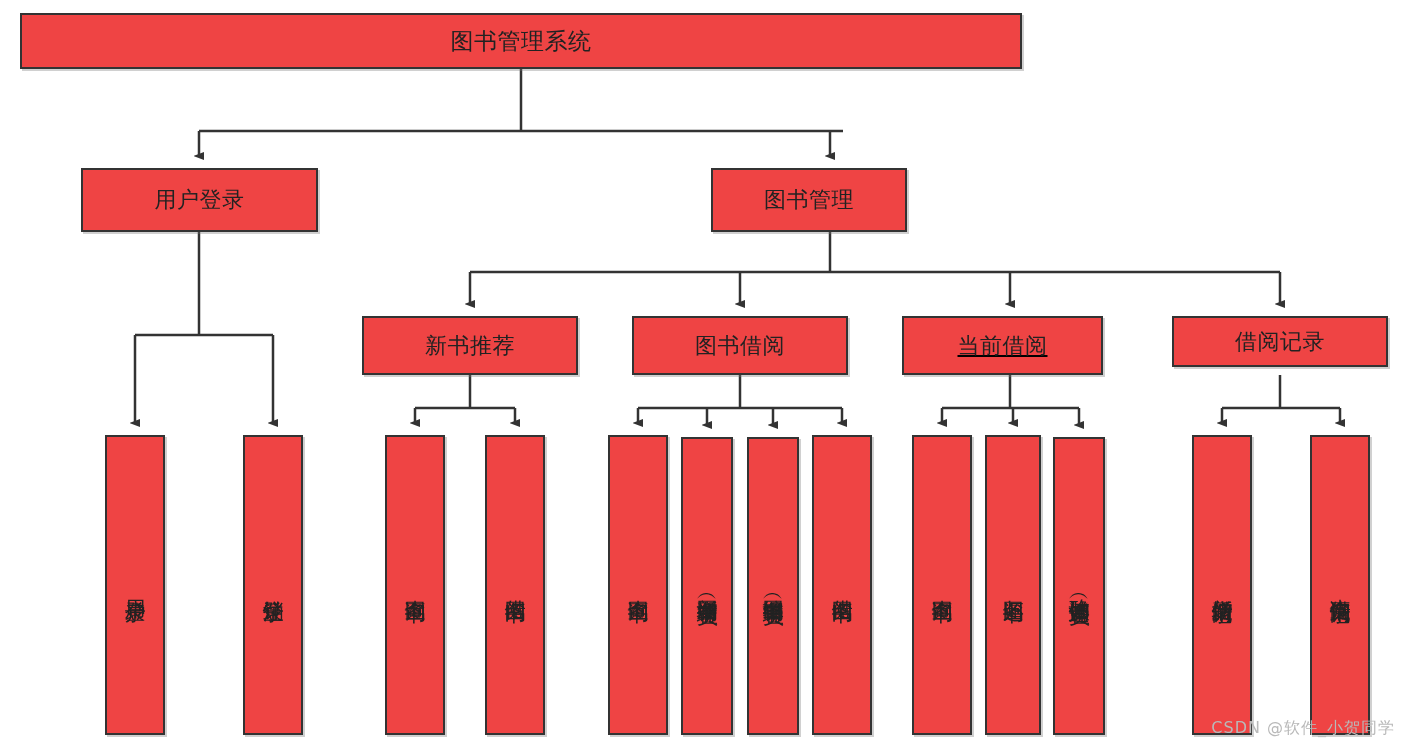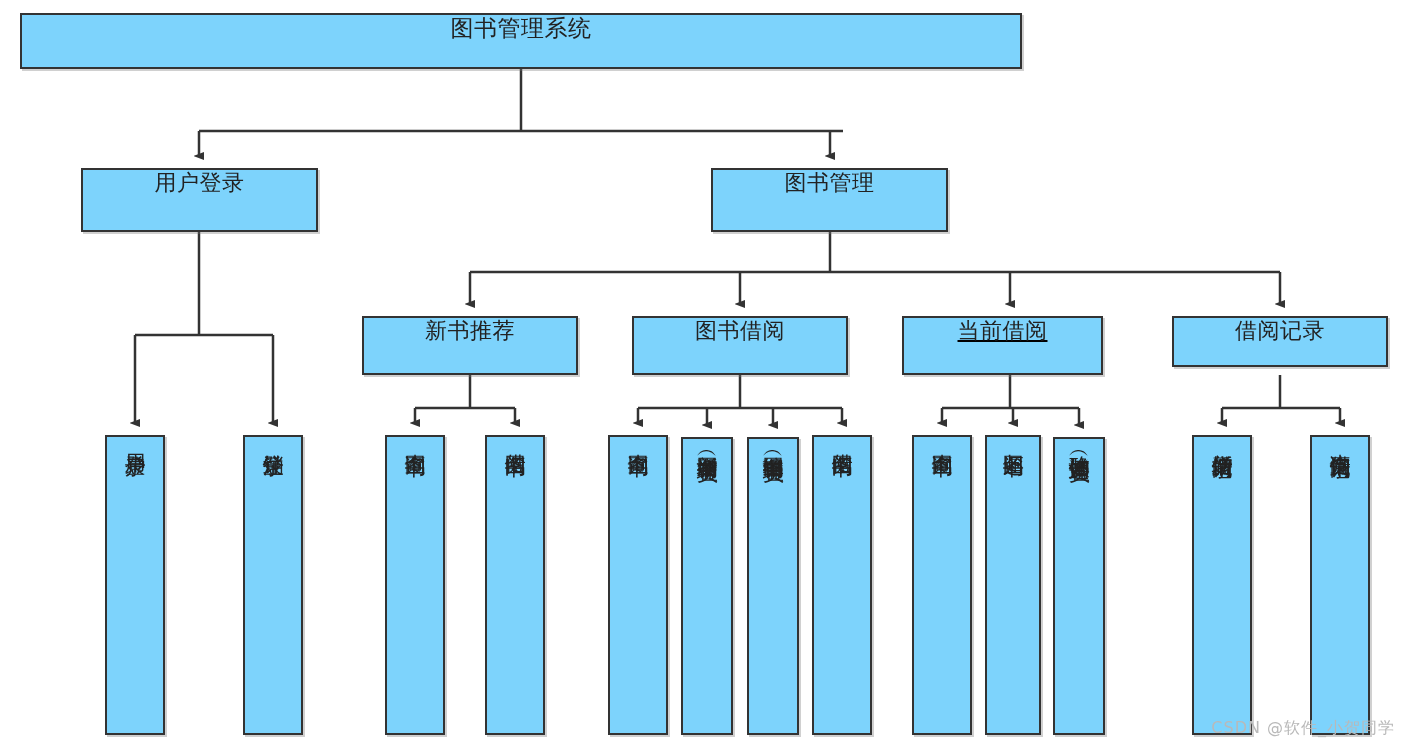--- a/index.html
+++ b/index.html
@@ -22,23 +22,23 @@
     left: 0;
     top: 0;
     width: 1405px;
     height: 747px;
     pointer-events: none;
   }
   .node {
     position: absolute;
     box-sizing: border-box;
     border: 2.5px solid #333333;
-    background: #7dd3fc;
+    background: #ef4444;
     display: flex;
-    align-items: flex-start;
+    align-items: center;
     justify-content: center;
     box-shadow: 2px 2px 0 rgba(120,120,120,0.35);
   }
   .node .label {
     color: #222222;
     font-size: 22px;
     line-height: 1.15;
     letter-spacing: 0.5px;
     white-space: nowrap;
   }
@@ -116,21 +116,21 @@
     </g>
   </svg>
 
   <div class="node root" style="left:20px; top:13px; width:1002px; height:56px;">
     <span class="label">图书管理系统</span>
   </div>
 
   <div class="node" style="left:81px; top:168px; width:237px; height:64px;">
     <span class="label">用户登录</span>
   </div>
-  <div class="node" style="left:711px; top:168px; width:237px; height:64px;">
+  <div class="node" style="left:711px; top:168px; width:196px; height:64px;">
     <span class="label">图书管理</span>
   </div>
 
   <div class="node" style="left:362px; top:316px; width:216px; height:59px;">
     <span class="label">新书推荐</span>
   </div>
   <div class="node" style="left:632px; top:316px; width:216px; height:59px;">
     <span class="label">图书借阅</span>
   </div>
   <div class="node" style="left:902px; top:316px; width:201px; height:59px;text-decoration:underline;">

